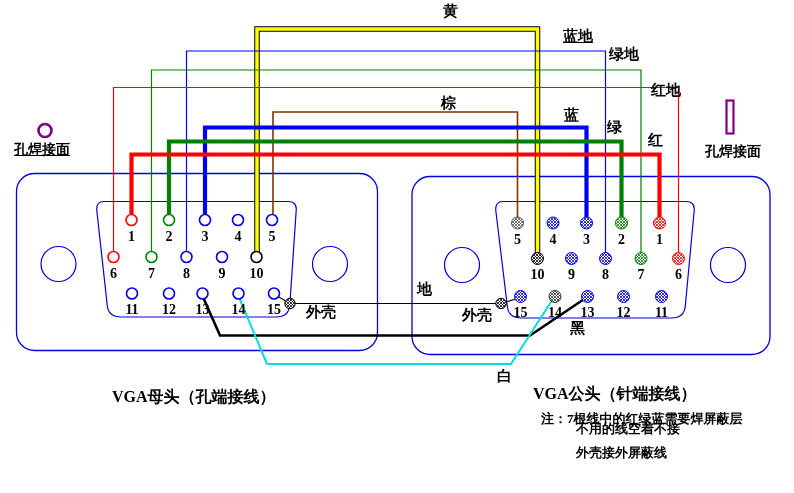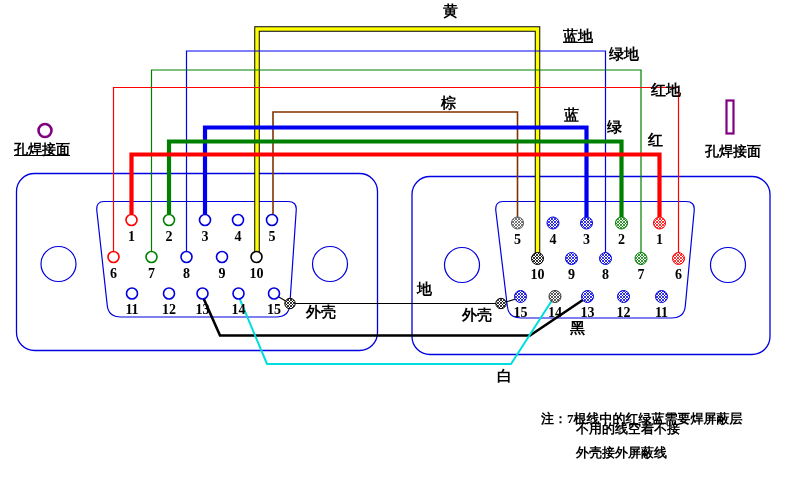--- a/index.html
+++ b/index.html
@@ -127,20 +127,22 @@
   <div class="lbl s15" style="left:648px;top:132px;">红</div>
   <div class="lbl s15" style="left:417px;top:281px;">地</div>
   <div class="lbl s15" style="left:306px;top:304px;">外壳</div>
   <div class="lbl s15" style="left:462px;top:307px;">外壳</div>
   <div class="lbl s15" style="left:570px;top:320px;">黑</div>
   <div class="lbl s15" style="left:497px;top:368px;">白</div>
 
   <div class="lbl s14" style="left:14px;top:142px;text-decoration:underline;">孔焊接面</div>
   <div class="lbl s14" style="left:705px;top:144px;">孔焊接面</div>
 
+  <div class="lbl s16" style="left:112px;top:388px;">VGA母头（孔端接线）</div>
+  <div class="lbl s16" style="left:533px;top:385px;">VGA公头（针端接线）</div>
 
   <div class="lbl s13" style="left:533px;top:412px;">注：7根线中的红绿蓝需要焊屏蔽层</div>
   <div class="lbl s13" style="left:568px;top:422px;">不用的线空着不接</div>
   <div class="lbl s13" style="left:568px;top:446px;">外壳接外屏蔽线</div>
 
 
   <div id="pin-labels">
       <div class="pin-num" style="left: 118.5px; top: 228.5px;">1</div>
       <div class="pin-num" style="left: 156px; top: 228.5px;">2</div>
       <div class="pin-num" style="left: 192px; top: 228.5px;">3</div>

